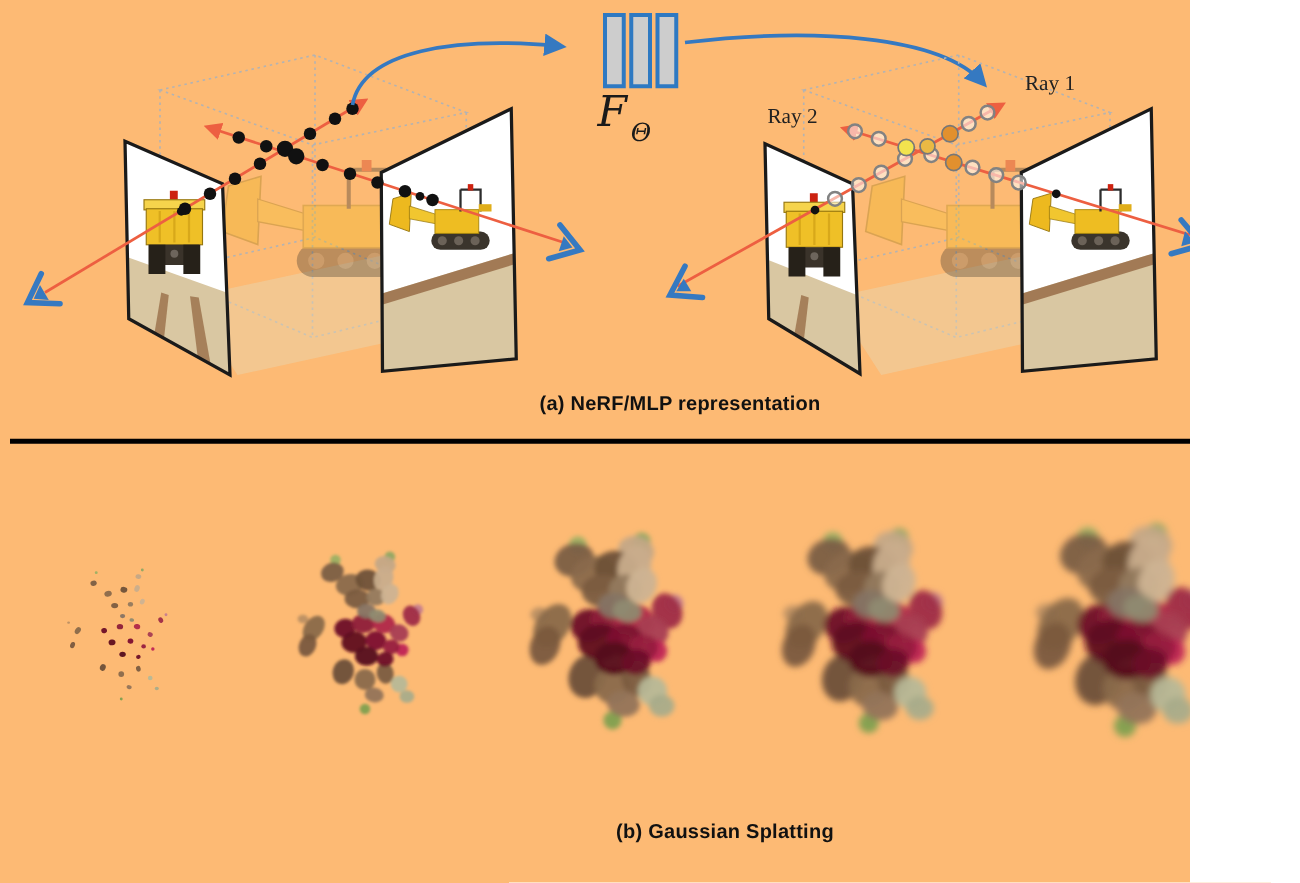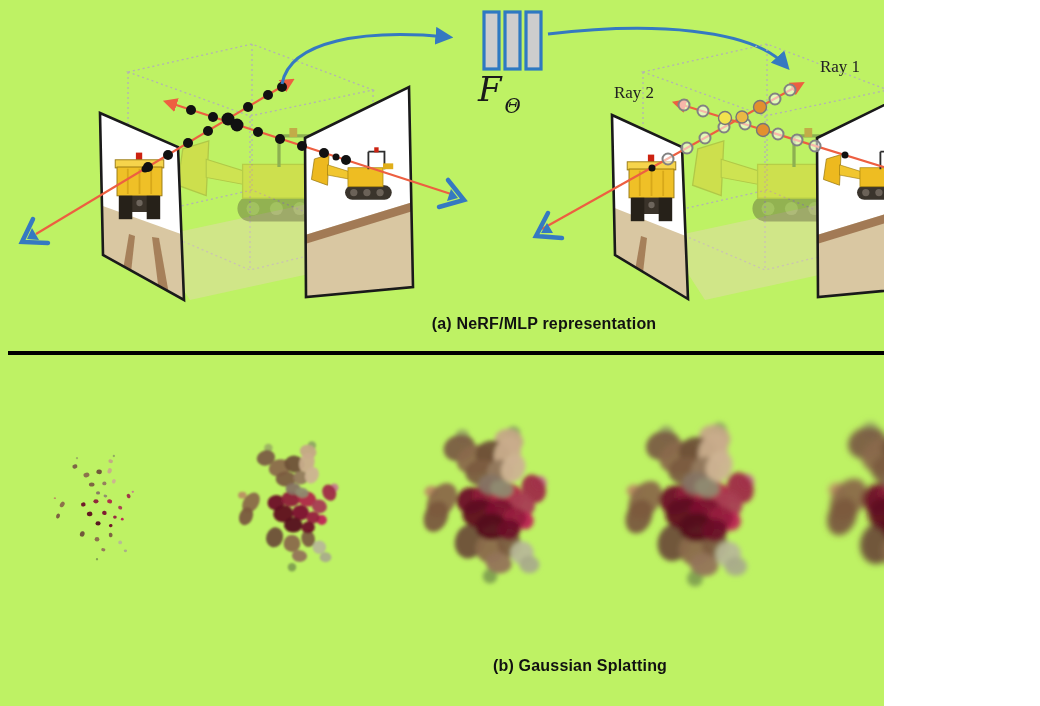--- a/index.html
+++ b/index.html
@@ -1,16 +1,16 @@
 <!DOCTYPE html>
 <html><head>
 <meta charset="utf-8">
 <style>
   html,body{margin:0;padding:0;background:#ffffff;}
-  .page{position:relative;width:884px;height:706px;background:#bef264;overflow:hidden;
+  .page{position:relative;width:952px;height:706px;background:#fdba74;overflow:hidden;
         font-family:"Liberation Sans",sans-serif;}
   .panelA-svg{position:absolute;top:0;left:0;}
   .caption{position:absolute;left:0;width:1040px;text-align:center;
            font-weight:bold;font-size:16px;color:#111;letter-spacing:0.2px;
            font-family:"Liberation Sans",sans-serif;padding-left:24px;}
   .caption-a{top:315px;}
   .caption-b{top:657px;margin-left:36px;}
   .divider{position:absolute;top:351px;left:8px;width:1002px;height:4px;background:#000;}
   .bear-row{position:absolute;top:408px;left:0;width:1040px;height:220px;}
   .stage{position:absolute;top:0;width:200px;height:215px;}

